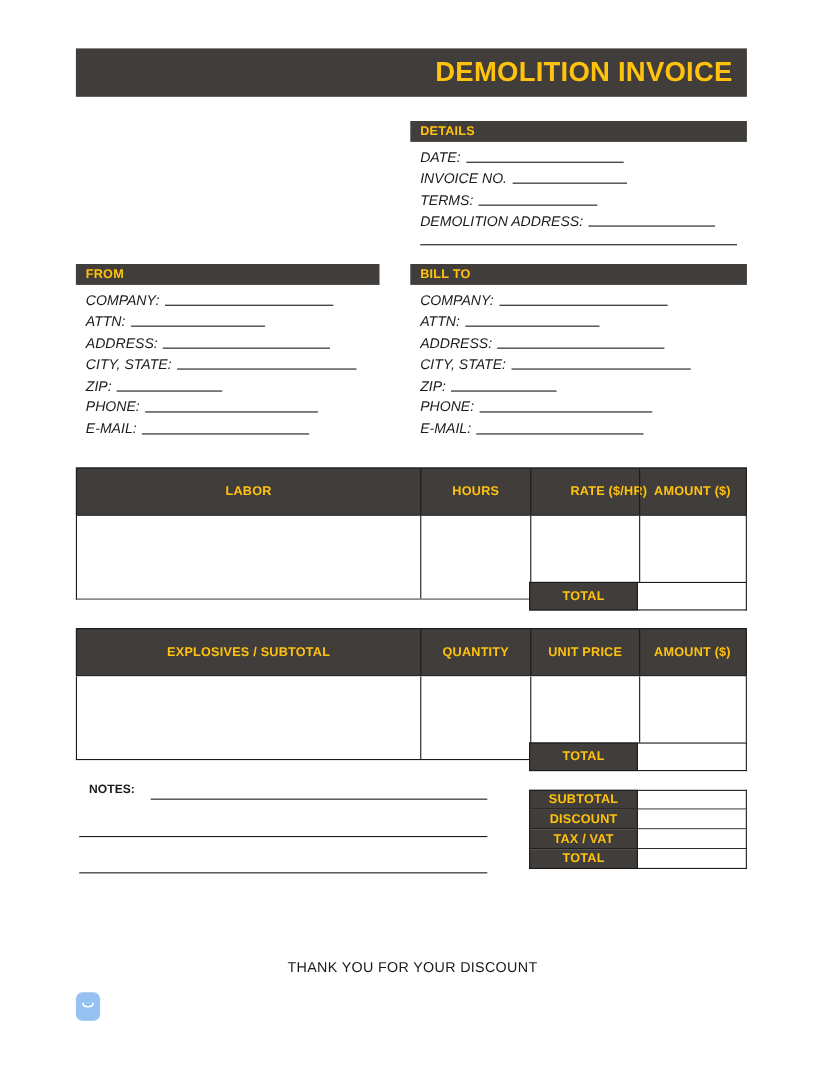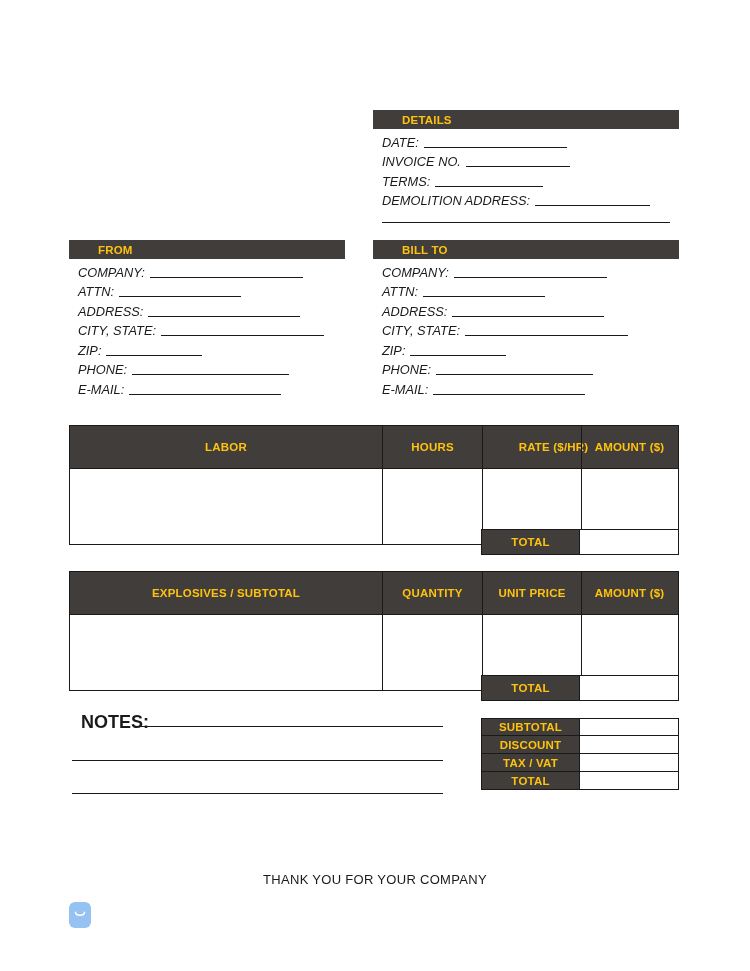--- a/index.html
+++ b/index.html
@@ -46,21 +46,20 @@
   }
 
   
   .sec-bar {
     position: absolute;
     height: 19px;
     background: #403D3A;
     box-sizing: border-box;
     display: flex;
     align-items: center;
-    padding-left: 20px;
   }
   .sec-bar .sec-label {
     color: #FFC20E;
     font-size: 11.5px;
     font-weight: bold;
     padding-left: 9px;
     letter-spacing: 0.2px;
     white-space: nowrap;
   }
 
@@ -161,21 +160,21 @@
   }
 
   
   .notes-wrap {
     position: absolute;
   }
   .notes-label {
     position: absolute;
     left: 12px;
     top: 0;
-    font-size: 18px;
+    font-size: 11px;
     font-weight: bold;
     color: #1a1a1a;
     white-space: nowrap;
   }
   .notes-line {
     position: absolute;
     border-bottom: 1.6px solid #1a1a1a;
     height: 0;
   }
 
@@ -235,20 +234,23 @@
     align-items: center;
     justify-content: center;
   }
   .badge svg { display: block; }
 </style>
 </head>
 <body>
 
 <div class="page">
 
+  <div class="title-bar">
+    <span class="title-text">DEMOLITION INVOICE</span>
+  </div>
 
   <div class="sec-bar" style="left:373px; top:110px; width:306px;">
     <span class="sec-label">DETAILS</span>
   </div>
 
   <div class="field-block" style="left:373px; top:130px; width:306px;">
     <div class="field-row">
       <span class="f-label">DATE:</span>
       <span class="f-rule" style="width:143px;"></span>
     </div>
@@ -396,21 +398,21 @@
     <div class="sum-row">
       <div class="s-label">TAX / VAT</div>
       <div class="s-value"></div>
     </div>
     <div class="sum-row">
       <div class="s-label">TOTAL</div>
       <div class="s-value"></div>
     </div>
   </div>
 
-  <div class="footer-thanks">THANK YOU FOR YOUR COMPANY</div>
+  <div class="footer-thanks">THANK YOU FOR YOUR DISCOUNT</div>
 
   <div class="badge">
     <svg width="12" height="8" viewBox="0 0 12 8" aria-hidden="true">
       <path d="M1.5 1.2 C1.5 5.2, 10.5 5.2, 10.5 1.2" fill="none" stroke="#ffffff" stroke-width="1.5" stroke-linecap="round"></path>
     </svg>
   </div>
 
 </div>
 
 </body></html>

